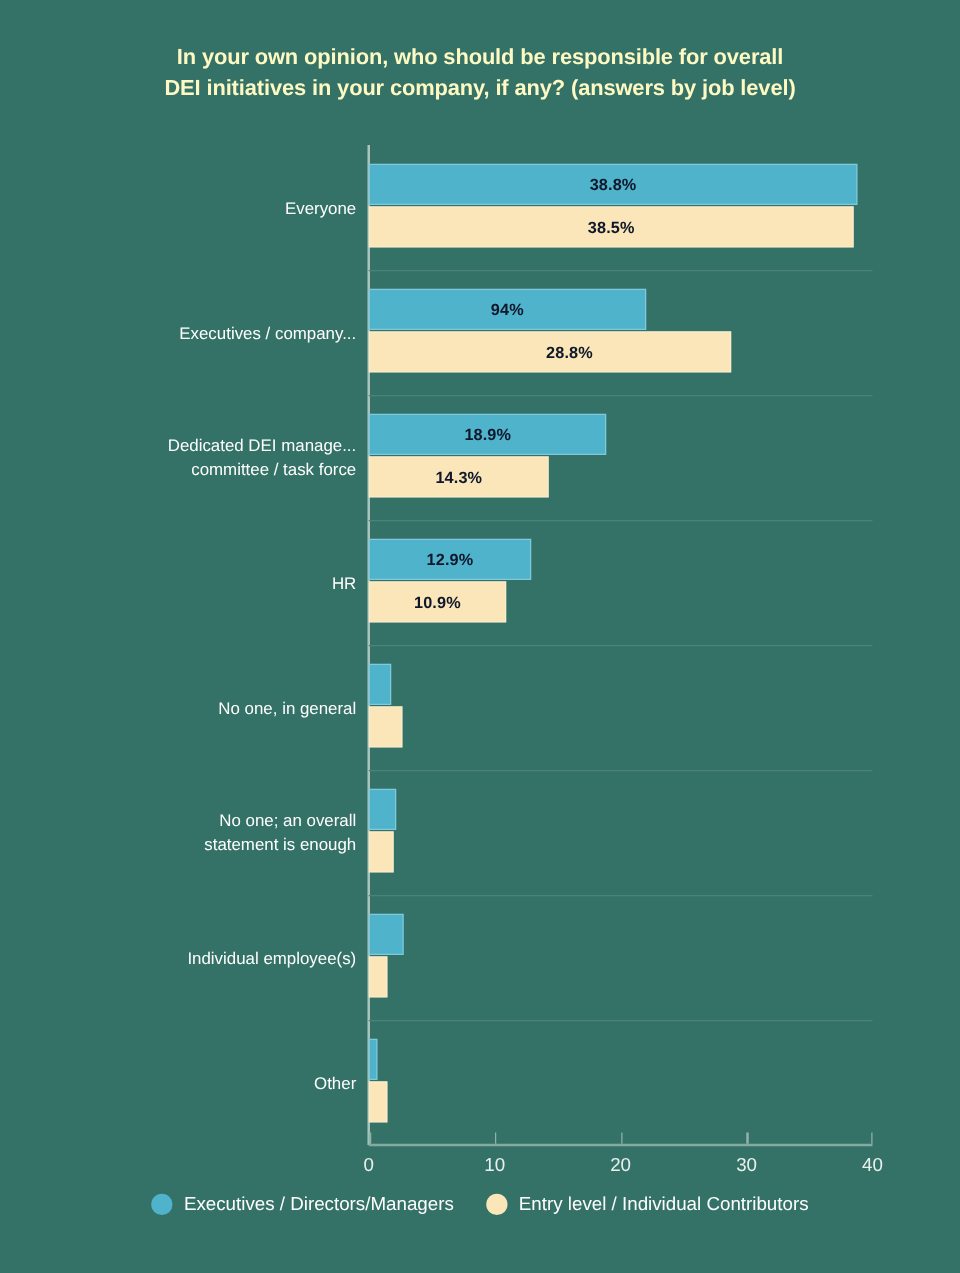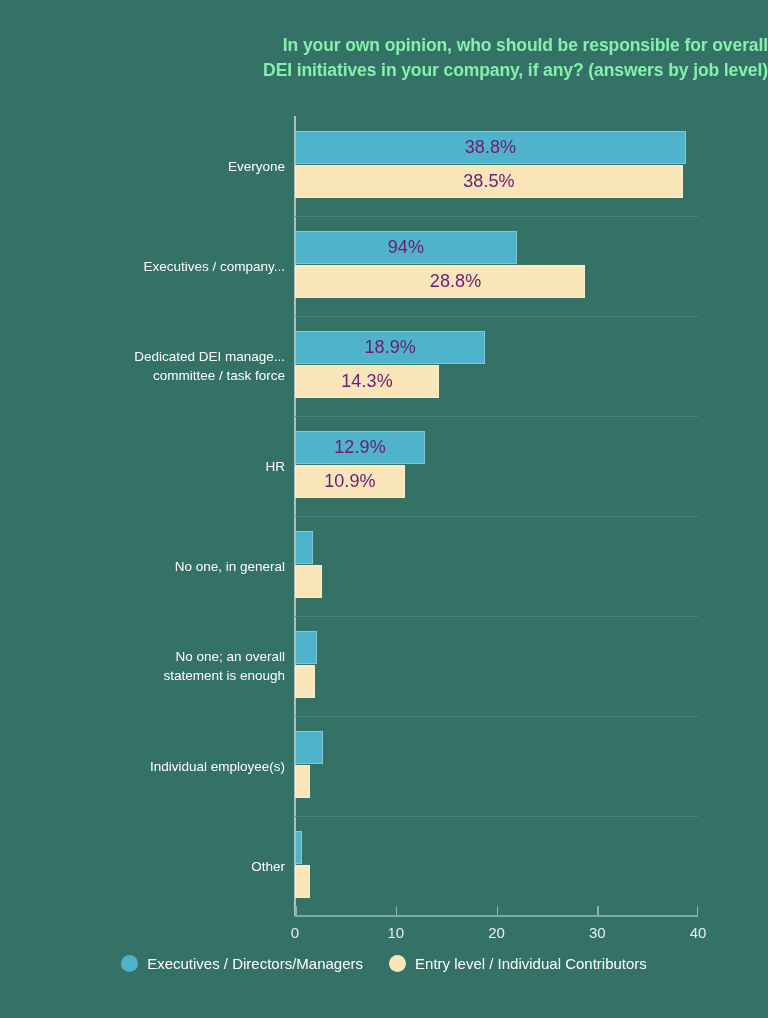--- a/index.html
+++ b/index.html
@@ -16,22 +16,22 @@
     height: 1018px;
     background: #347267;
   }
 
   
   #chart-title {
     position: absolute;
     left: 0;
     top: 33px;
     width: 768px;
-    text-align: right;
-    color: #86efac;
+    text-align: center;
+    color: #fef9c3;
     font-size: 17.5px;
     font-weight: bold;
     line-height: 25px;
     letter-spacing: -0.1px;
   }
   #chart-title .tline { display: block; }
 
   
   #plot-area {
     position: absolute;
@@ -76,23 +76,23 @@
     position: absolute;
     height: 33px;
     border: 1px solid rgba(255,255,255,0.28);
     display: flex;
     align-items: center;
     justify-content: center;
   }
   .bar.series0 { background: #4fb3cc; top: 15px; left: 0; }
   .bar.series1 { background: #fae6b8; top: 49px; left: 0; }
   .bar-label {
-    font-size: 18px;
-    font-weight: normal;
-    color: #701a75;
+    font-size: 13px;
+    font-weight: bold;
+    color: #0f172a;
     white-space: nowrap;
     letter-spacing: 0.1px;
   }
 
   
   .cat-label {
     position: absolute;
     right: 0;
     width: 270px;
     text-align: right;

